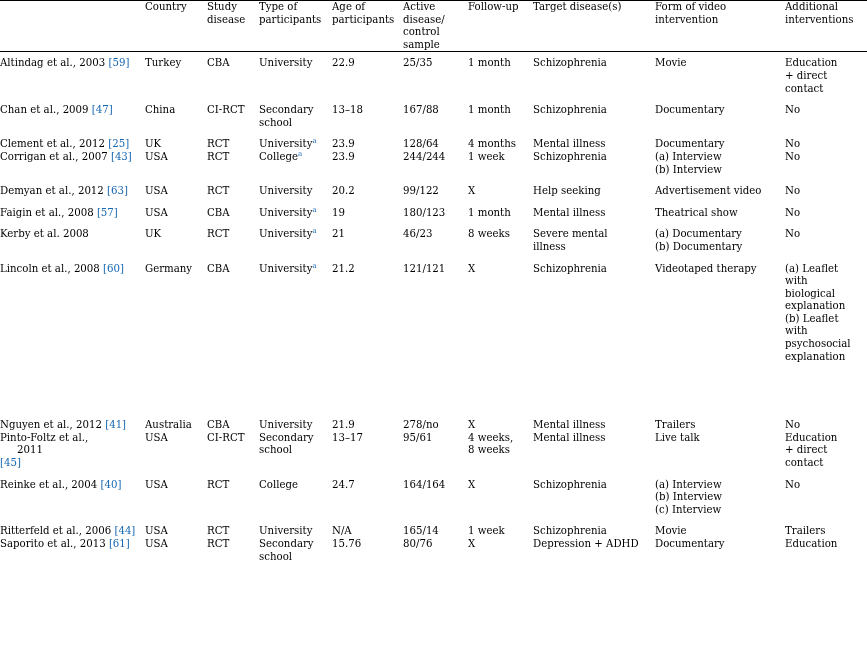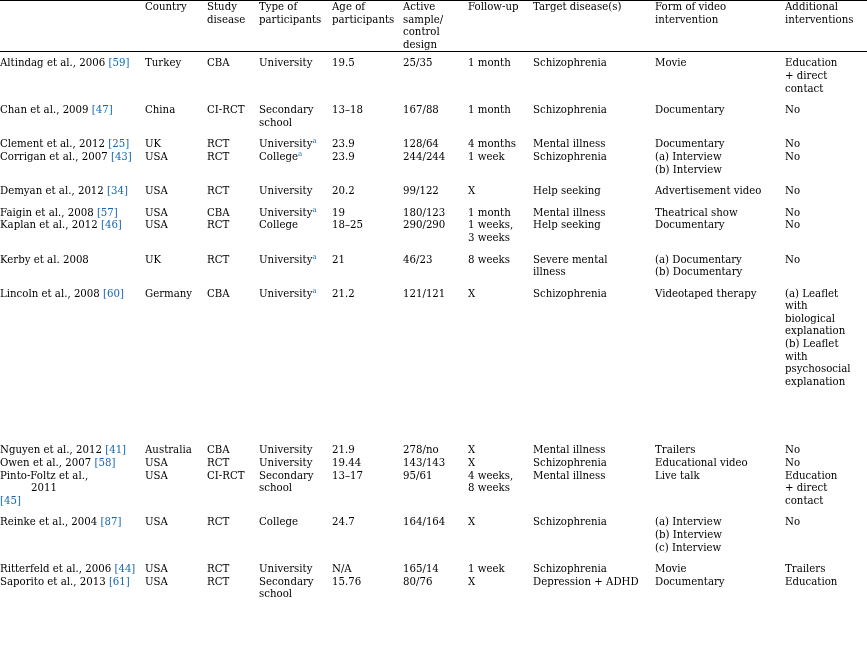--- a/index.html
+++ b/index.html
@@ -72,21 +72,21 @@
     vertical-align: super;
     line-height: 0;
   }
   .gap-row td {
     height: 9px;
     padding: 0;
     font-size: 0;
     line-height: 0;
   }
   .gap-row.big td { height: 56px; }
-  .indent2 { display: block; padding-left: 3px; margin-left: 28px; }
+  .indent2 { display: block; padding-left: 17px; }
   td.study-cell { padding-right: 6px; }
 </style>
 </head>
 <body>
 
 <div id="table-wrap">
   <table class="study-table">
     <colgroup>
       <col class="c-study">
         <col class="c-country">
@@ -99,34 +99,34 @@
       <col class="c-form">
         <col class="c-addl">
     </colgroup>
     <thead>
       <tr class="head-row">
           <th></th>
           <th>Country</th>
           <th>Study disease</th>
           <th>Type of participants</th>
           <th>Age of participants</th>
-          <th class="num">Active sample/ control design</th>
+          <th class="num">Active disease/ control sample</th>
           <th>Follow-up</th>
           <th>Target disease(s)</th>
           <th>Form of video intervention</th>
           <th>Additional interventions</th>
         </tr>
     </thead>
     <tbody>
         <tr class="first-body">
-          <td class="study-cell"><span>Altindag et al., 2006</span> <span class="ref">[59]</span></td>
+          <td class="study-cell"><span>Altindag et al., 2003</span> <span class="ref">[59]</span></td>
           <td>Turkey</td>
           <td>CBA</td>
           <td>University</td>
-          <td>19.5</td>
+          <td>22.9</td>
           <td class="num">25/35</td>
           <td>1 month</td>
           <td>Schizophrenia</td>
           <td>Movie</td>
           <td>Education<br>+ direct<br>contact</td>
         </tr>
         <tr class="gap-row">
           <td colspan="10"></td>
         </tr>
         <tr>
@@ -165,21 +165,21 @@
           <td class="num">244/244</td>
           <td>1 week</td>
           <td>Schizophrenia</td>
           <td>(a) Interview<br>(b) Interview</td>
           <td>No</td>
         </tr>
         <tr class="gap-row">
           <td colspan="10"></td>
         </tr>
         <tr>
-          <td class="study-cell"><span>Demyan et al., 2012</span> <span class="ref">[34]</span></td>
+          <td class="study-cell"><span>Demyan et al., 2012</span> <span class="ref">[63]</span></td>
           <td>USA</td>
           <td>RCT</td>
           <td>University</td>
           <td>20.2</td>
           <td class="num">99/122</td>
           <td>X</td>
           <td>Help seeking</td>
           <td>Advertisement video</td>
           <td>No</td>
         </tr>
@@ -191,32 +191,20 @@
           <td>USA</td>
           <td>CBA</td>
           <td>University<span class="supa">a</span></td>
           <td>19</td>
           <td class="num">180/123</td>
           <td>1 month</td>
           <td>Mental illness</td>
           <td>Theatrical show</td>
           <td>No</td>
         </tr>
-        <tr>
-          <td class="study-cell"><span>Kaplan et al., 2012</span> <span class="ref">[46]</span></td>
-          <td>USA</td>
-          <td>RCT</td>
-          <td>College</td>
-          <td>18–25</td>
-          <td class="num">290/290</td>
-          <td>1 weeks,<br>3 weeks</td>
-          <td>Help seeking</td>
-          <td>Documentary</td>
-          <td>No</td>
-        </tr>
         <tr class="gap-row">
           <td colspan="10"></td>
         </tr>
         <tr>
           <td class="study-cell"><span>Kerby et al. 2008</span></td>
           <td>UK</td>
           <td>RCT</td>
           <td>University<span class="supa">a</span></td>
           <td>21</td>
           <td class="num">46/23</td>
@@ -246,51 +234,39 @@
         <tr>
           <td class="study-cell"><span>Nguyen et al., 2012</span> <span class="ref">[41]</span></td>
           <td>Australia</td>
           <td>CBA</td>
           <td>University</td>
           <td>21.9</td>
           <td class="num">278/no</td>
           <td>X</td>
           <td>Mental illness</td>
           <td>Trailers</td>
-          <td>No</td>
-        </tr>
-        <tr>
-          <td class="study-cell"><span>Owen et al., 2007</span> <span class="ref">[58]</span></td>
-          <td>USA</td>
-          <td>RCT</td>
-          <td>University</td>
-          <td>19.44</td>
-          <td class="num">143/143</td>
-          <td>X</td>
-          <td>Schizophrenia</td>
-          <td>Educational video</td>
           <td>No</td>
         </tr>
         <tr>
           <td class="study-cell"><span>Pinto-Foltz et al.,</span><span class="indent2">2011</span> <span class="ref">[45]</span></td>
           <td>USA</td>
           <td>CI-RCT</td>
           <td>Secondary<br>school</td>
           <td>13–17</td>
           <td class="num">95/61</td>
           <td>4 weeks,<br>8 weeks</td>
           <td>Mental illness</td>
           <td>Live talk</td>
           <td>Education<br>+ direct<br>contact</td>
         </tr>
         <tr class="gap-row">
           <td colspan="10"></td>
         </tr>
         <tr>
-          <td class="study-cell"><span>Reinke et al., 2004</span> <span class="ref">[87]</span></td>
+          <td class="study-cell"><span>Reinke et al., 2004</span> <span class="ref">[40]</span></td>
           <td>USA</td>
           <td>RCT</td>
           <td>College</td>
           <td>24.7</td>
           <td class="num">164/164</td>
           <td>X</td>
           <td>Schizophrenia</td>
           <td>(a) Interview<br>(b) Interview<br>(c) Interview</td>
           <td>No</td>
         </tr>

